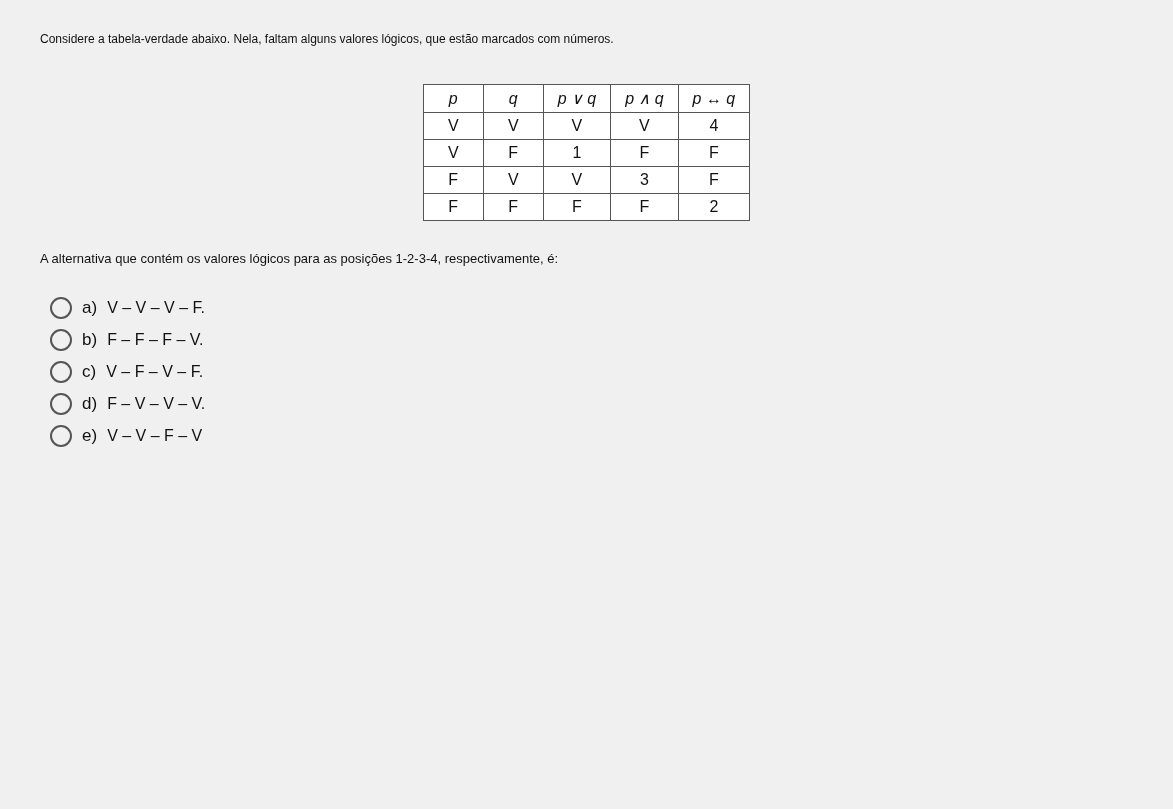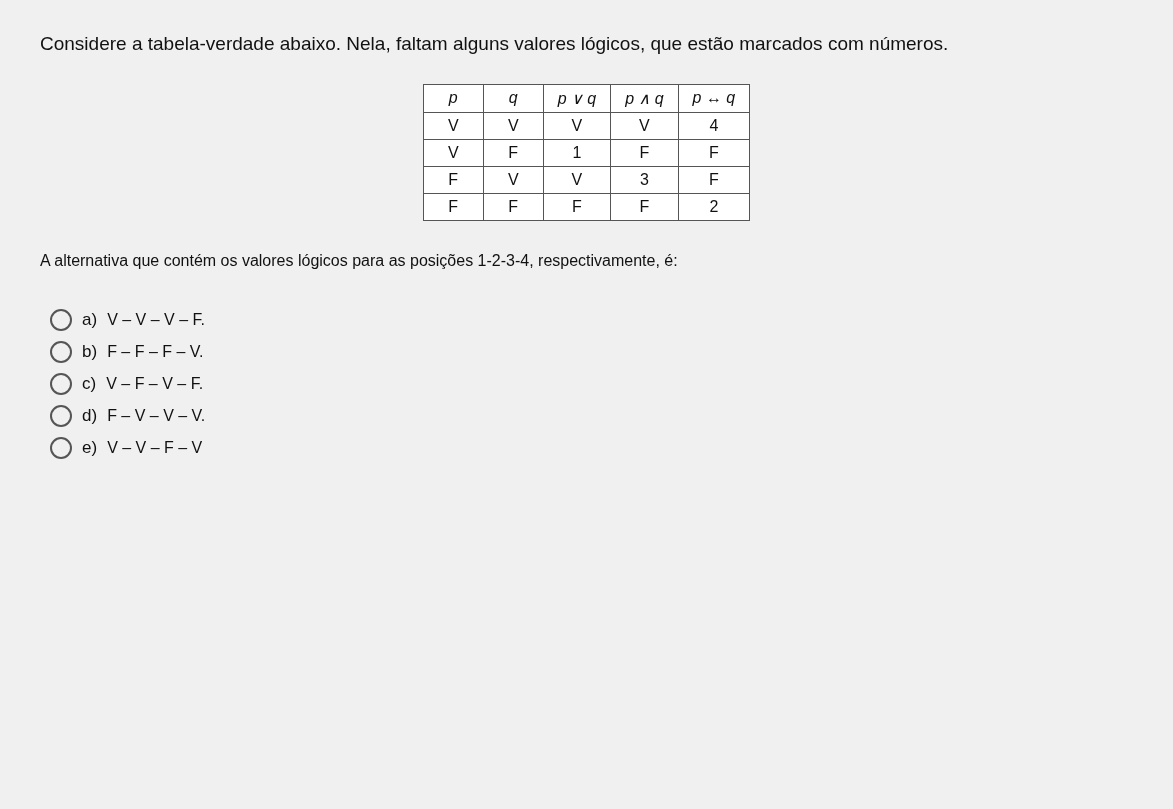--- a/index.html
+++ b/index.html
@@ -12,23 +12,23 @@
       background-color: #f0f0f0;
       font-family: Arial, sans-serif;
       font-size: 18px;
       color: #111;
       padding: 30px 40px;
       width: 1173px;
       min-height: 809px;
     }
 
     .question-text {
-      font-size: 19px;
+      font-size: 12px;
       line-height: 1.5;
-      margin-bottom: 25px;
+      margin-bottom: 36px;
       text-align: justify;
     }
 
     .table-container {
       display: flex;
       justify-content: center;
       margin-bottom: 28px;
     }
 
     table {
@@ -46,23 +46,23 @@
     table thead td {
       font-style: italic;
       background: #fff;
     }
 
     table tbody td {
       background: #fff;
     }
 
     .answer-text {
-      font-size: 16px;
+      font-size: 13px;
       line-height: 1.5;
-      margin-bottom: 36px;
+      margin-bottom: 28px;
       text-align: justify;
     }
 
     .options {
       display: flex;
       flex-direction: column;
       gap: 10px;
       padding-left: 10px;
     }
 

